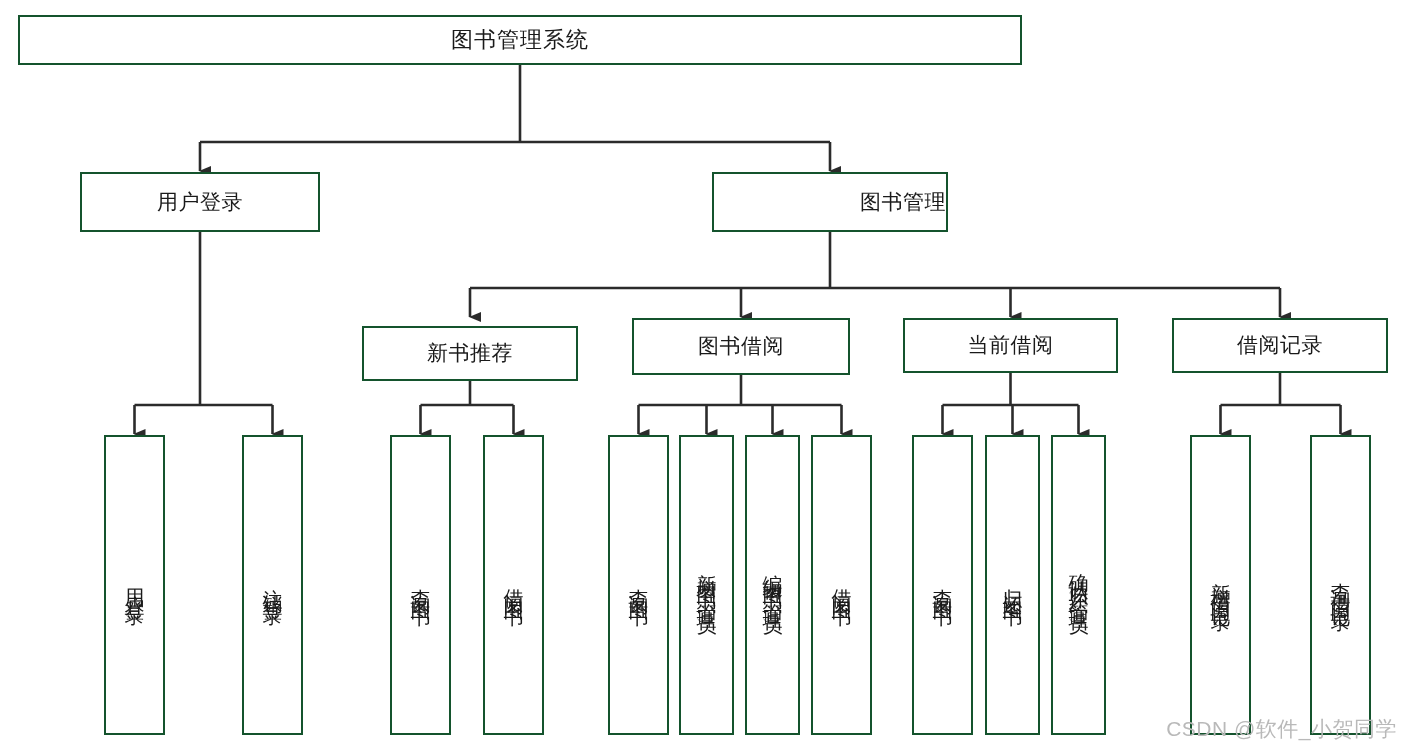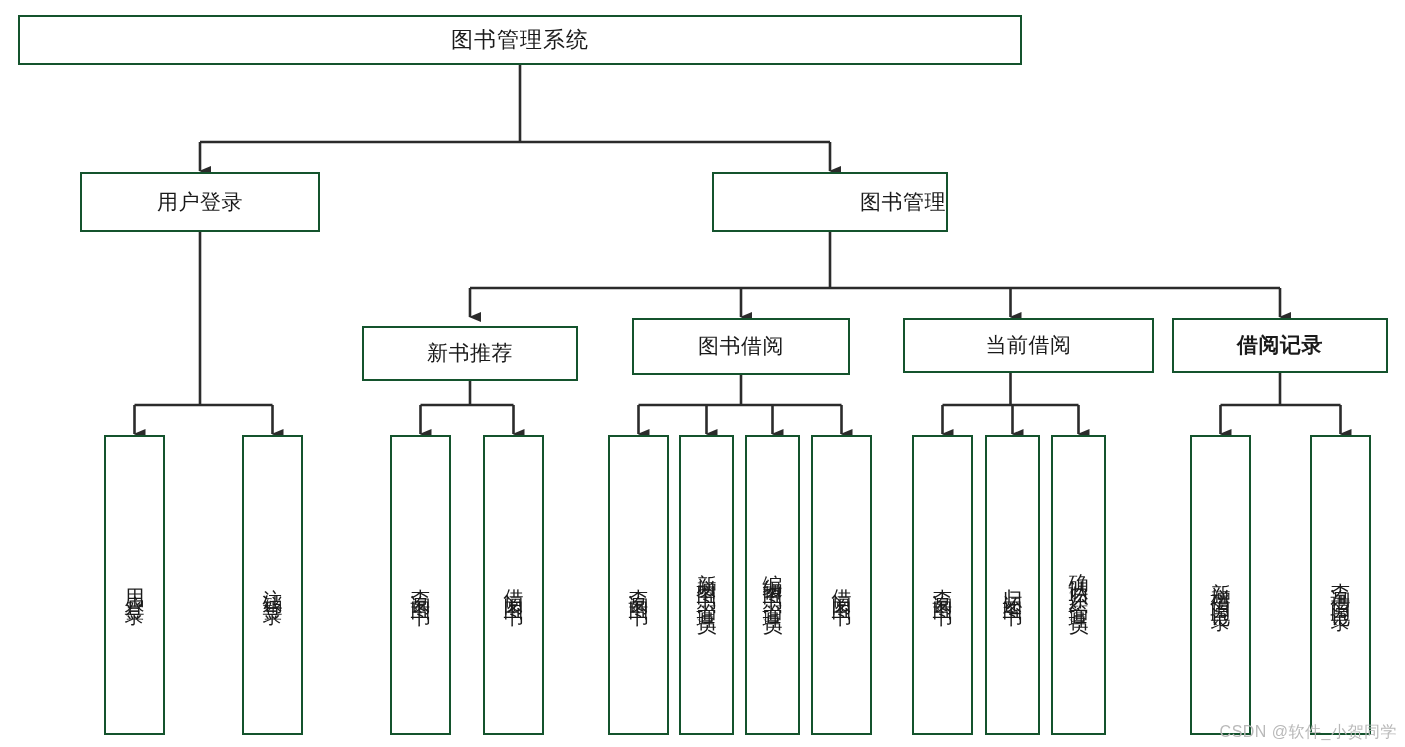--- a/index.html
+++ b/index.html
@@ -63,21 +63,21 @@
     font-size: 20px;
     line-height: 1.05;
     letter-spacing: 6px;
     white-space: nowrap;
     text-align: center;
   }
   .watermark {
     position: absolute;
     right: 8px;
     bottom: 4px;
-    font-size: 16px;
+    font-size: 21px;
     color: #b9b9b9;
     letter-spacing: 0.5px;
     z-index: 5;
     white-space: nowrap;
     pointer-events: none;
   }
 </style>
 </head>
 <body>
 
@@ -136,24 +136,24 @@
   <div class="node h" style="left: 712px; top: 172px; width: 236px; height: 60px; justify-content: flex-end;">
     <span class="node-label">图书管理</span>
   </div>
 
   <div class="node h" style="left: 362px; top: 318px; width: 216px; height: 55px; margin-top: 8px;">
     <span class="node-label">新书推荐</span>
   </div>
   <div class="node h" style="left: 632px; top: 318px; width: 218px; height: 57px;">
     <span class="node-label">图书借阅</span>
   </div>
-  <div class="node h" style="left: 903px; top: 318px; width: 251px; height: 55px;">
+  <div class="node h" style="left: 903px; top: 318px; width: 215px; height: 55px;">
     <span class="node-label">当前借阅</span>
   </div>
-  <div class="node h" style="left: 1172px; top: 318px; width: 216px; height: 55px; font-weight: bold;">
+  <div class="node h" style="left: 1172px; top: 318px; width: 216px; height: 55px;">
     <span class="node-label">借阅记录</span>
   </div>
 
   <div class="node v" style="left: 104px; top: 435px; width: 61px; height: 300px;">
     <span class="node-label">用户登录</span>
   </div>
   <div class="node v" style="left: 242px; top: 435px; width: 61px; height: 300px;">
     <span class="node-label">注销登录</span>
   </div>
 

